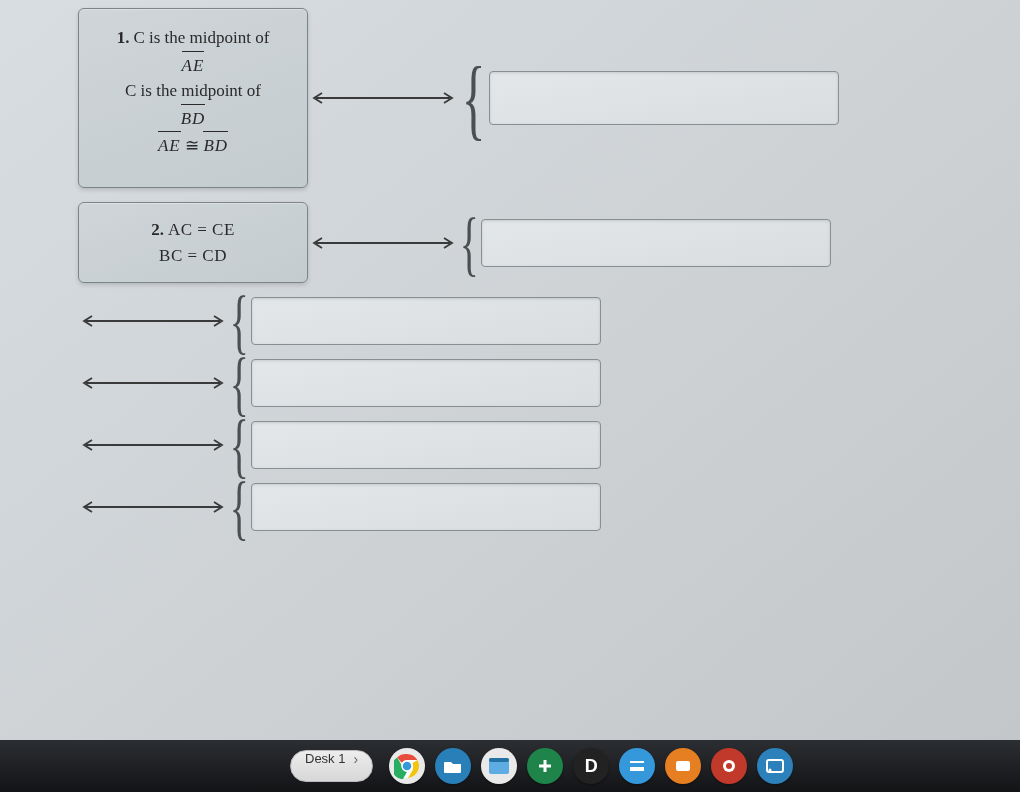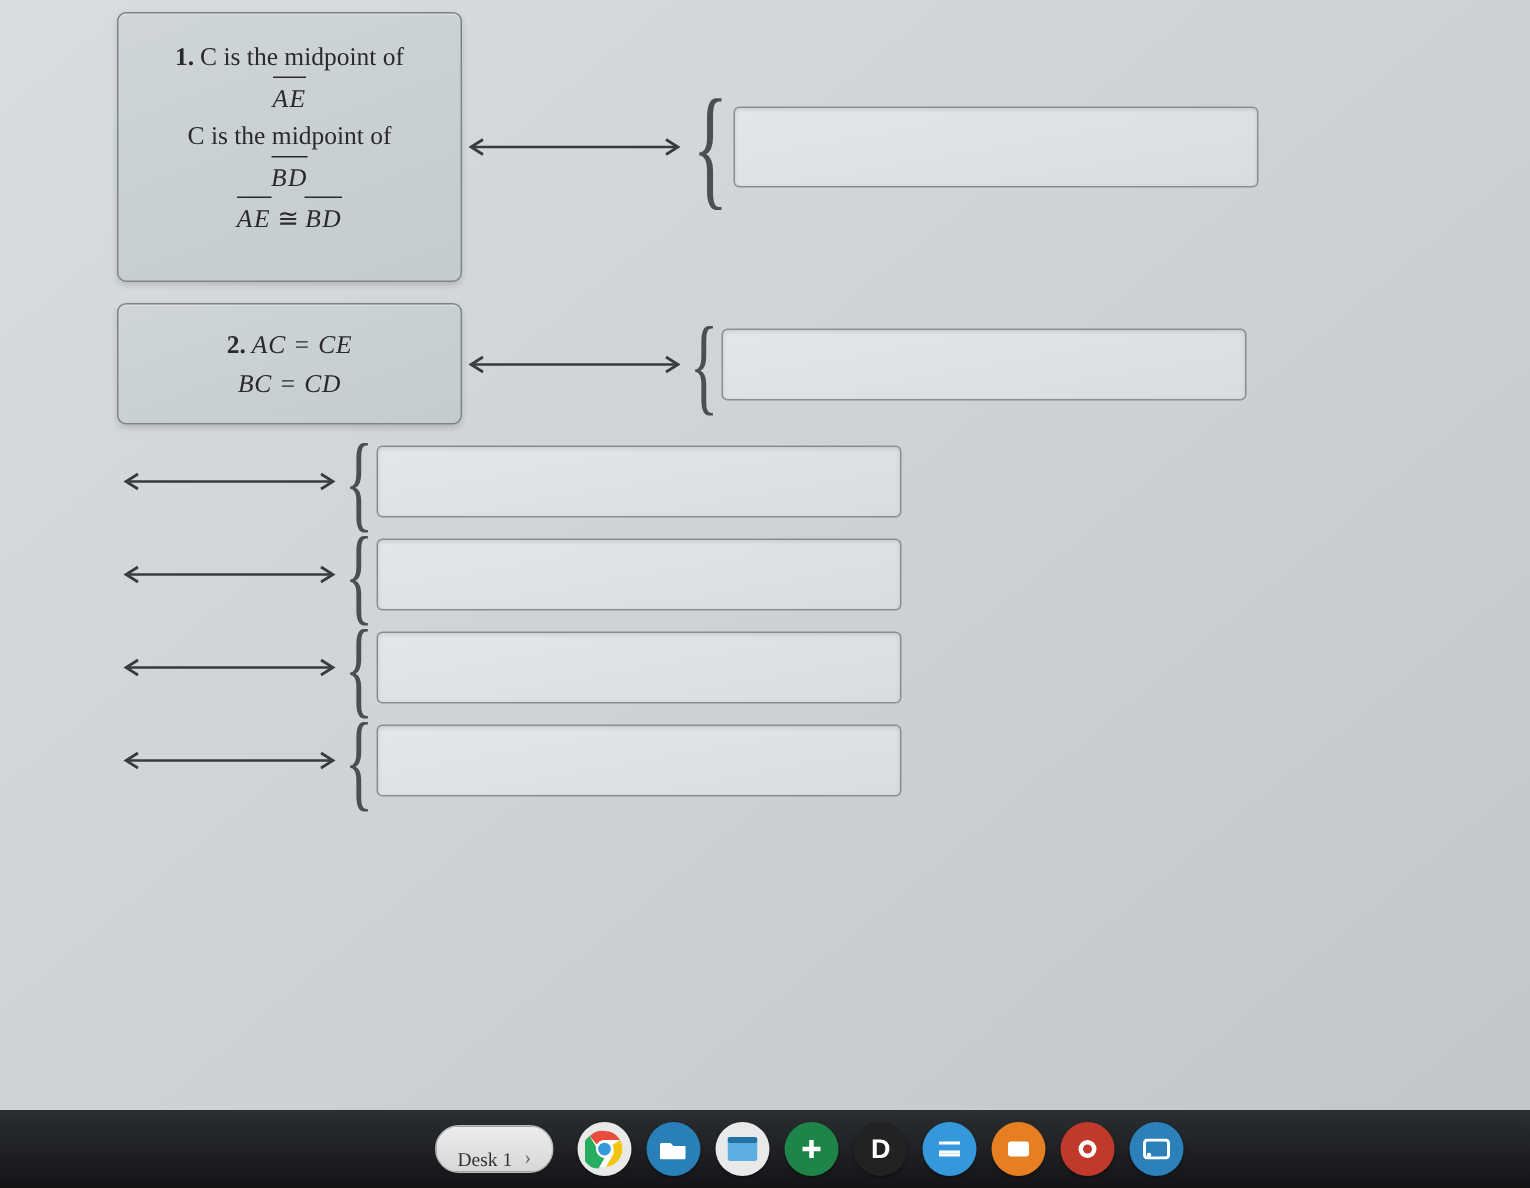--- a/index.html
+++ b/index.html
@@ -42,21 +42,21 @@
   .stmt .line { text-align: center; }
   .num { font-weight: bold; margin-right: 4px; }
   .ov {
     border-top: 1.5px solid #2a2a2a;
     padding-top: 1px;
     display: inline-block;
     font-style: italic;
     letter-spacing: 1px;
     text-align: center;
   }
-  .it { font-style: italic; letter-spacing: .5px; }
+  .it { letter-spacing: .5px; }
   .connector {
     flex: 0 0 auto;
     width: 150px;
     display:flex;
     align-items:center;
     justify-content:center;
   }
   .connector svg { width: 150px; height: 24px; }
   .brace-ans {
     display:flex;
@@ -91,22 +91,22 @@
     display:flex;
     align-items:center;
     padding-left: 290px;
     gap: 6px;
   }
   .desk-pill {
     background: linear-gradient(180deg,#ededed,#d7d7d7);
     border-radius: 18px;
     height: 32px;
     padding: 0 14px;
-    display:flex; align-items:flex-end;
-    font-family: Liberation Serif, serif;
+    display:flex; align-items:flex-start;
+    font-family: Liberation Sans, sans-serif;
     font-size: 13px;
     color:#333;
     gap:8px;
     border: 1px solid #bbb;
     margin-right: 10px;
   }
   .desk-pill .chev { font-size: 14px; color:#666; }
   .ticon {
     width: 36px; height: 36px;
     border-radius: 50%;

